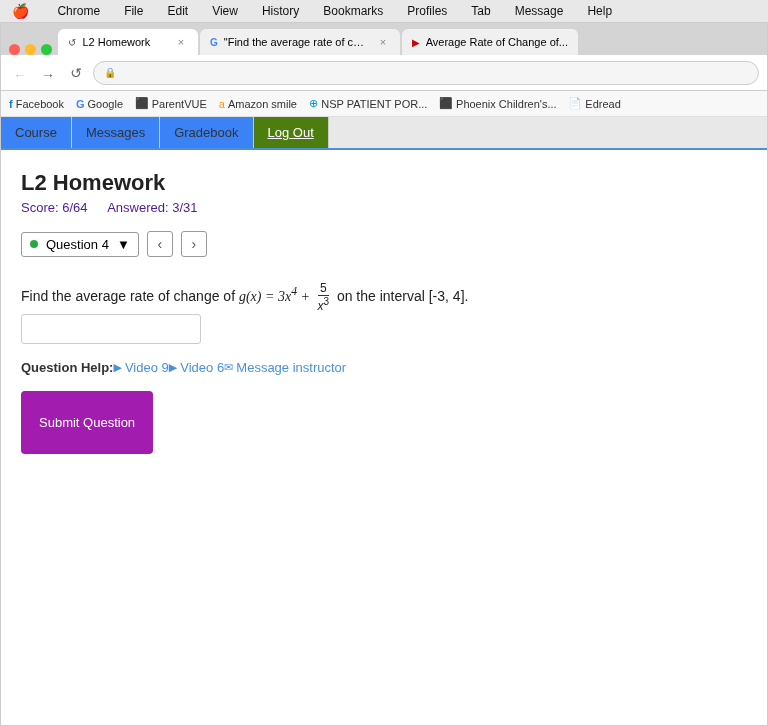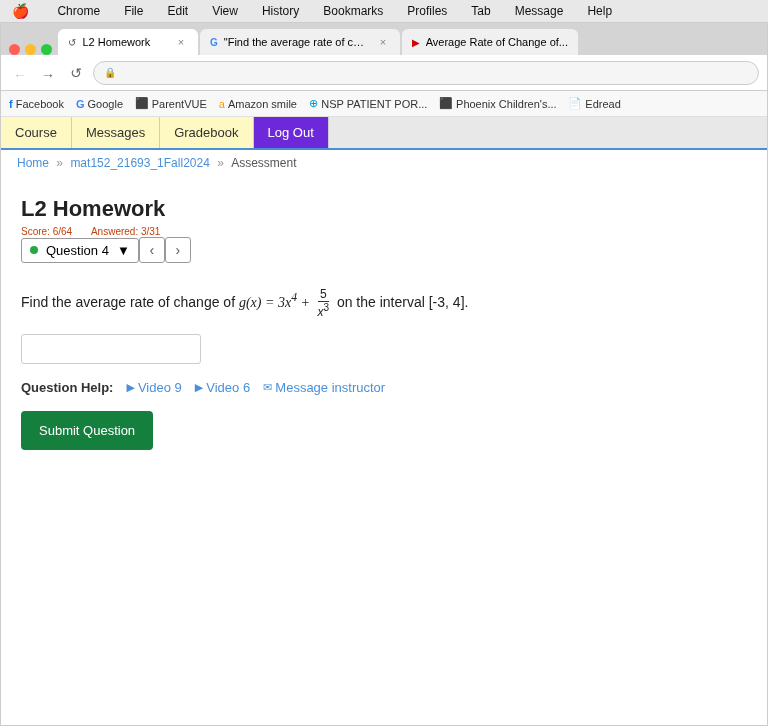--- a/index.html
+++ b/index.html
@@ -179,26 +179,27 @@
       display: flex;
       align-items: center;
       border-bottom: 2px solid #4a90d9;
       padding: 0;
     }
     .site-nav-item {
       padding: 8px 14px;
       font-size: 13px;
       cursor: pointer;
       color: #333;
-      background: #fef9c3;
+      background: #3b82f6;
       border-right: 1px solid #ccc;
     }
     .site-nav-item.active {
-      background: #6d28d9;
+      background: #4d7c0f;
       color: white;
+      text-decoration: underline;
     }
 
     
     .breadcrumb {
       padding: 6px 16px;
       font-size: 12px;
       color: #555;
       background: #fff;
     }
     .breadcrumb a {
@@ -213,33 +214,34 @@
       background: #fff;
       min-height: 400px;
     }
     .assignment-title {
       font-size: 22px;
       font-weight: bold;
       color: #222;
       margin-bottom: 4px;
     }
     .score-line {
-      font-size: 10px;
-      color: #c2410c;
+      font-size: 13px;
+      color: #4c1d95;
+      margin-bottom: 16px;
     }
     .score-line .sep {
       margin: 0 8px;
       color: #ccc;
     }
 
     
     .question-selector {
       display: flex;
       align-items: center;
-      gap: 0;
+      gap: 8px;
       margin-bottom: 24px;
     }
     .question-dropdown {
       display: flex;
       align-items: center;
       border: 1px solid #999;
       border-radius: 3px;
       padding: 4px 8px;
       font-size: 13px;
       background: #fff;
@@ -264,21 +266,21 @@
       cursor: pointer;
       font-size: 14px;
       color: #555;
       background: #fff;
     }
 
     
     .question-text {
       font-size: 14px;
       color: #222;
-      margin-bottom: 14px;
+      margin-bottom: 0;
       line-height: 1.8;
     }
     .math-formula {
       font-style: italic;
       font-family: Georgia, serif;
     }
     .fraction {
       display: inline-flex;
       flex-direction: column;
       align-items: center;
@@ -307,46 +309,46 @@
       display: block;
       margin-bottom: 16px;
     }
 
     
     .question-help {
       font-size: 13px;
       color: #555;
       display: flex;
       align-items: flex-start;
-      gap: 13px;
+      gap: 0;
       margin-bottom: 16px;
     }
     .help-label {
       font-weight: bold;
       color: #333;
     }
     .help-link {
       color: #4a90d9;
       text-decoration: none;
       display: flex;
       align-items: center;
       gap: 3px;
       cursor: pointer;
     }
     .help-link .link-icon {
       font-size: 11px;
     }
 
     
     .submit-btn {
-      background: #15803d;
+      background: #a21caf;
       color: white;
       border: none;
       border-radius: 4px;
-      padding: 12px 18px;
+      padding: 24px 18px;
       font-size: 13px;
       cursor: pointer;
       font-weight: 500;
     }
 
     .browser-main {
       display: flex;
       flex-direction: column;
       height: calc(726px - 22px);
     }
@@ -434,27 +436,20 @@
 
   <div class="page-content">
 
     <div class="site-nav">
       <div class="site-nav-item">Course</div>
       <div class="site-nav-item">Messages</div>
       <div class="site-nav-item">Gradebook</div>
       <div class="site-nav-item active">Log Out</div>
     </div>
 
-    <div class="breadcrumb">
-      <a href="#">Home</a>
-      <span class="sep"> » </span>
-      <a href="#">mat152_21693_1Fall2024</a>
-      <span class="sep"> » </span>
-      <span>Assessment</span>
-    </div>
 
     <div class="main-content">
 
       
       <div class="assignment-title">L2 Homework</div>
 
       
       <div class="score-line">
         <span>Score: 6/64</span>
         <span class="sep">   </span>

